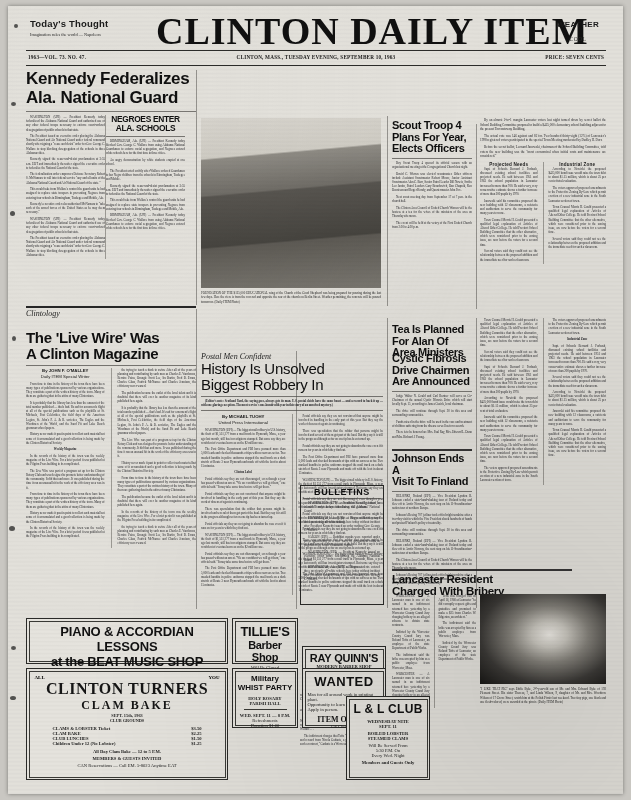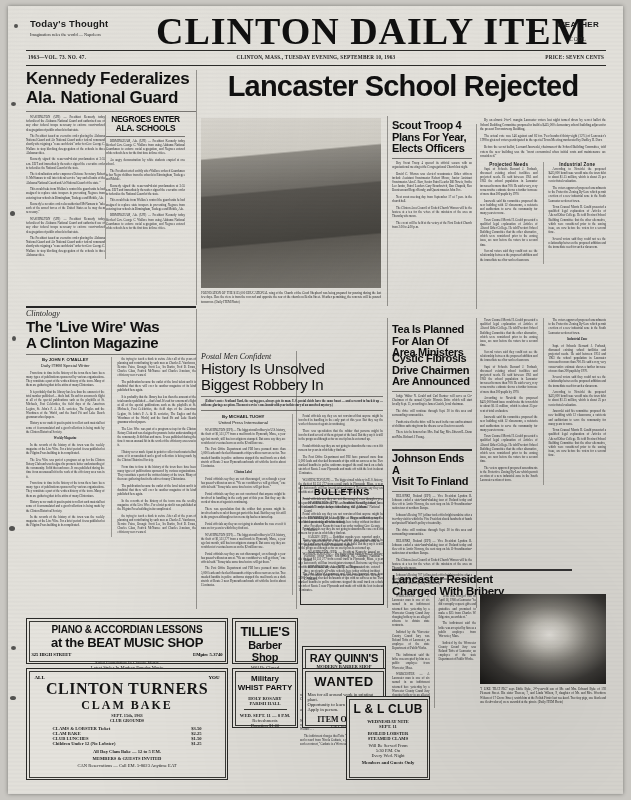--- a/index.html
+++ b/index.html
@@ -84,21 +84,21 @@
   .photo.p3{
     background:
       radial-gradient(ellipse at 55% 45%,#efece6 0%,#cac7bf 18%,#84817a 40%,#3b3936 70%,#171614 100%);
   }
   .cap{font-size:3.1px;line-height:1.4;color:#242424;text-align:justify;}
 
   
   .ad{border:1px solid #2a2a28;background:#e6e4de;position:absolute;box-sizing:border-box;}
   .ad-inner{position:absolute;inset:1.5px;border:1px solid #3a3a36;padding:2px;box-sizing:border-box;}
   .ad h3{margin:0;font-family:"Liberation Sans",sans-serif;font-weight:bold;text-align:center;color:#111;}
-  .ad .t1{font-size:10px;letter-spacing:-.2px;}
+  .ad .t1{font-size:13px;letter-spacing:-.2px;}
   .ad .t2{font-size:13px;letter-spacing:-.3px;}
   .ad .t3{font-size:8px;}
   .adser{font-family:"Liberation Serif",serif;font-weight:bold;text-align:center;color:#151515;}
   .ad-line{font-size:4.6px;text-align:center;color:#1d1d1d;font-family:"Liberation Serif",serif;}
   .ad-line.b{font-weight:bold;}
   .ad-row{display:flex;justify-content:space-between;font-size:4.6px;font-family:"Liberation Serif",serif;font-weight:bold;color:#1d1d1d;}
   .sep{height:1px;background:#3a3a36;margin:2px 0;}
 
   .bulletins{border:1px solid #2a2a28;box-sizing:border-box;}
   .bulletins .bt{font-family:"Liberation Sans",sans-serif;font-weight:bold;font-size:9px;text-align:center;letter-spacing:.6px;color:#111;padding:1px 0 1px;}
@@ -153,23 +153,20 @@
           <p>An angry demonstration by white students erupted at one school.</p>
           <p>The President acted swiftly after Wallace ordered Guardsmen to bar Negro children from the schools in Birmingham, Tuskegee and Mobile.</p>
           <p>Kennedy signed the cease-and-desist proclamation at 3:55 a.m. EDT and immediately thereafter signed the executive order to federalize the National Guard of the state.</p>
           <p>This would take from Wallace's control the guard units he had assigned to replace state troopers in preventing Negroes from entering four schools in Birmingham, Tuskegee and Mobile, Ala.</p>
           <p>BIRMINGHAM, Ala. (UPI) — President Kennedy today blocked Gov. George C. Wallace from using Alabama National Guardsmen to enforce racial segregation, and Negroes entered white schools here for the first time in three cities.</p>
         </div>
       </div>
     </div>
   </div>
 
-  <div class="col" style="left:192px;top:66px;width:406px;">
-    <div class="hd hd-xl" style="text-align:center;">Lancaster School Rejected</div>
-  </div>
 
   <div class="vrule" style="left:188px;top:64px;height:235px;"></div>
   <div class="vrule" style="left:379px;top:110px;height:190px;"></div>
   <div class="vrule" style="left:468px;top:118px;height:185px;"></div>
 
   <div class="col" style="left:193px;top:112px;width:180px;">
     <div class="photo p1" style="width:180px;height:170px;"></div>
     <div class="cap" style="margin-top:3px;width:180px;">FOUNDATION OF THE $125,000 EDUCATIONAL wing of the Church of the Good Shepherd was being prepared for pouring during the last few days.  Here the view is from the covered and opposite the rear of the church on Berlin Street.  Weather permitting, the concrete will be poured tomorrow.  (Daily ITEM Photo)</div>
   </div>
 
@@ -213,21 +210,21 @@
           <p>Several voters said they could not see the relationship between the proposed addition and the immediate need for such a classroom.</p>
         </div>
       </div>
     </div>
   </div>
 
   <div class="rule" style="top:300px;left:18px;width:170px;height:2px;background:#262626;"></div>
 
   <div class="col" style="left:18px;top:303px;width:170px;">
     <div class="kicker">Clintology</div>
-    <div class="hd hd-lg" style="font-size:15px;margin-top:1px;">The 'Live Wire' Was</div>
+    <div class="hd hd-lg" style="font-size:15px;margin-top:12px;">The 'Live Wire' Was</div>
     <div class="hd hd-lg" style="font-size:15px;">A Clinton Magazine</div>
     <div class="hrule" style="margin:3px 0 2px;"></div>
     <div style="display:flex;gap:6px;">
       <div style="width:79px;">
         <div class="byline">By JOHN F. O'MALLEY</div>
         <div class="byline" style="font-weight:normal;">Daily ITEM Special Writer</div>
         <div class="body" style="margin-top:2px;">
           <p>From time to time in the history of the town there have been many types of publications sponsored by various organizations.  They constitute a part of the written history of the town.  Many of them are gathering dust in the attics of many Clintonians.</p>
           <p>It is probably that the library has less than the amount of the total number published — that's bad.  It's sad for a moment's flight at all of the special publications such as the playbills at St. Michaels, Post Celebrities, the field days of the American Legion, St. John's P. A. &amp; B. societies, The Eagles and the Woodmen of the World, and the Sand Pit and Lake Beach grammar school papers.</p>
           <p>History never made it past in point to collect such material but some of it accumulated and a good collection is being made by the Clinton Historical Society.</p>

